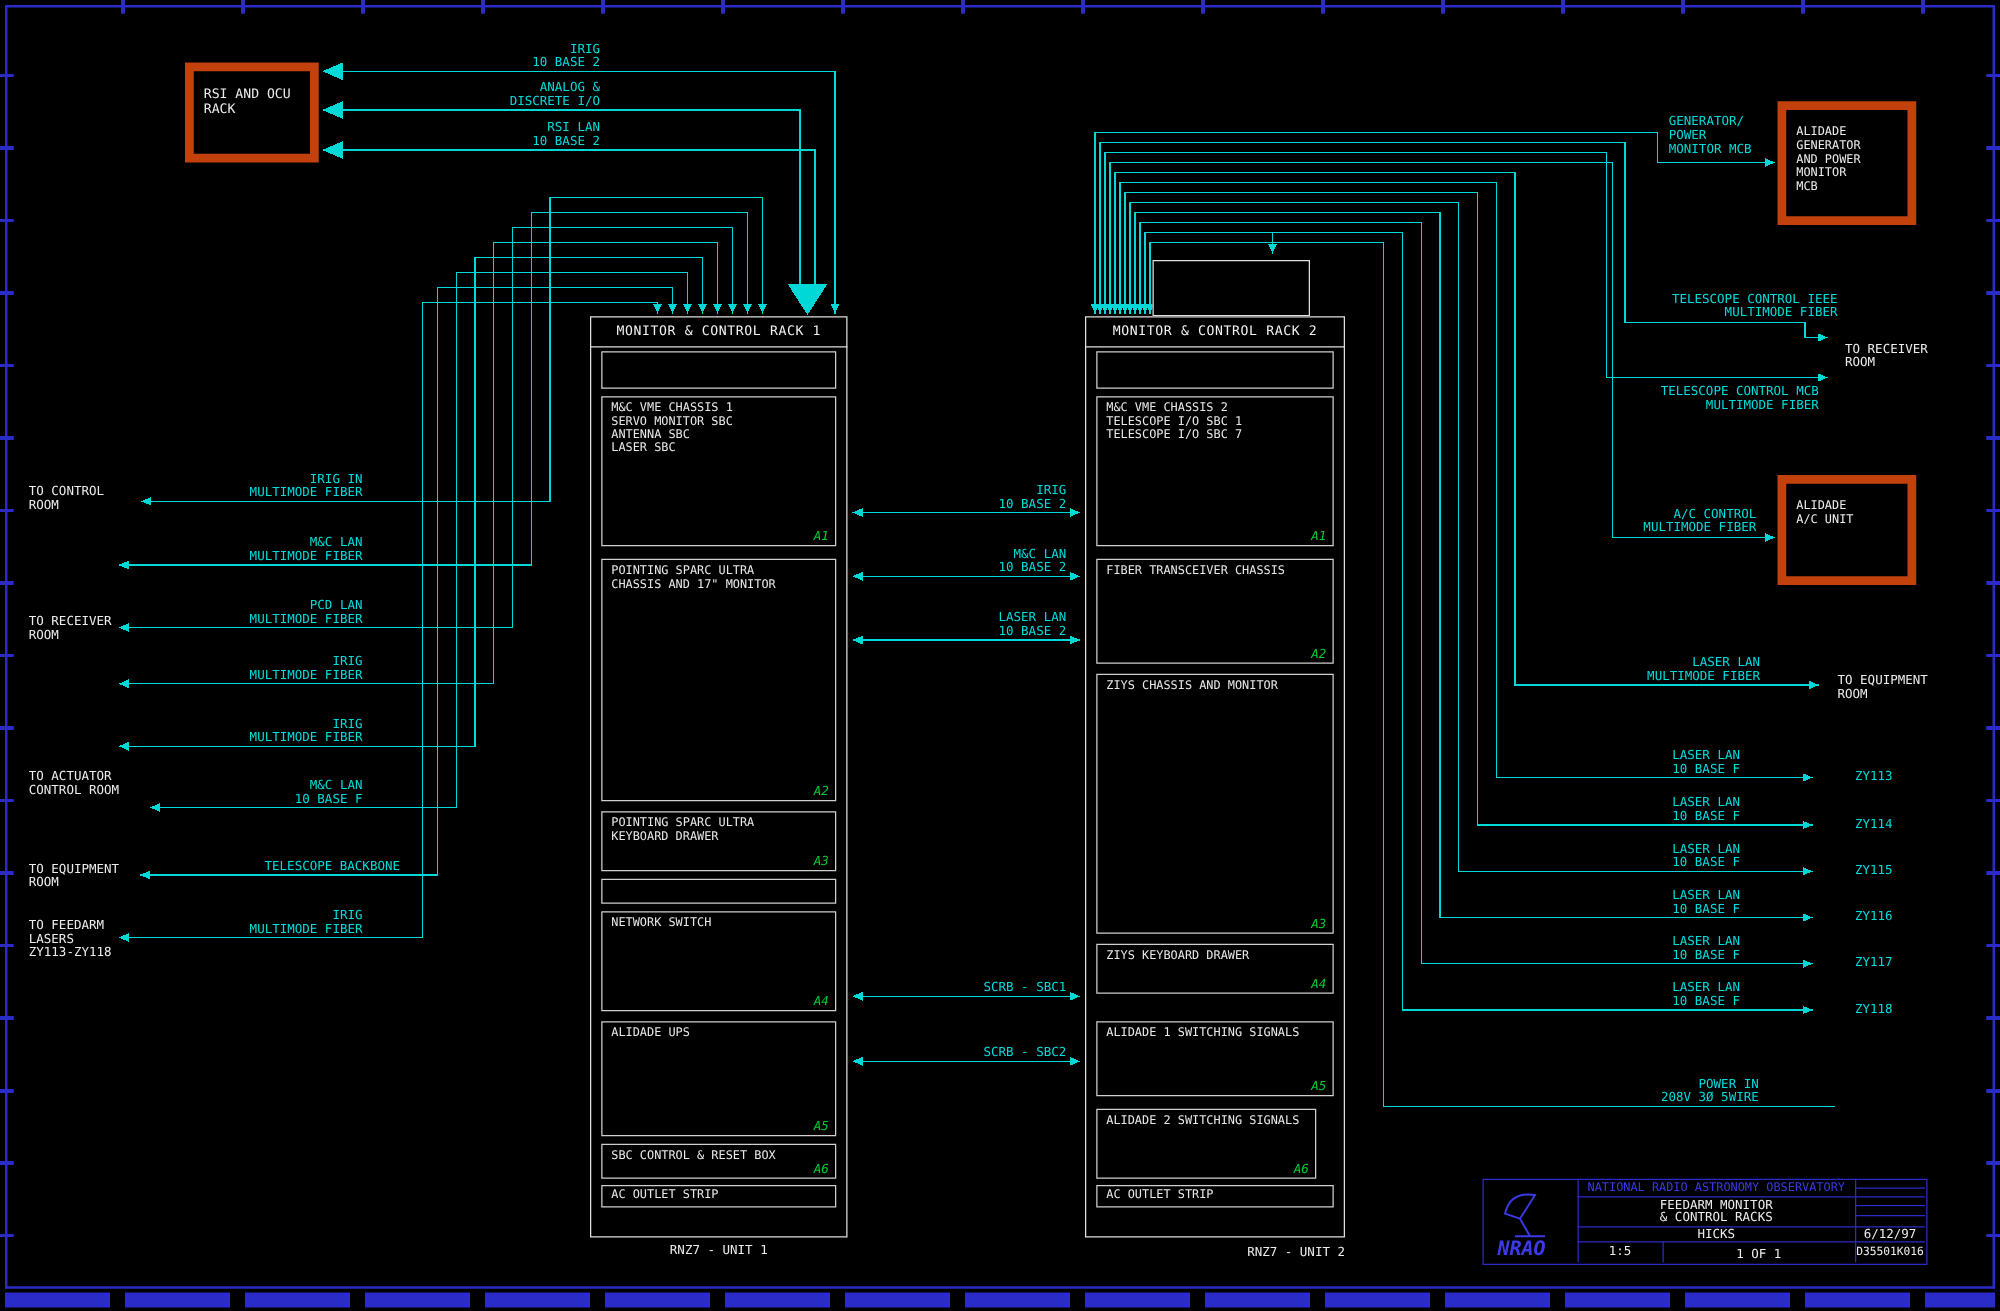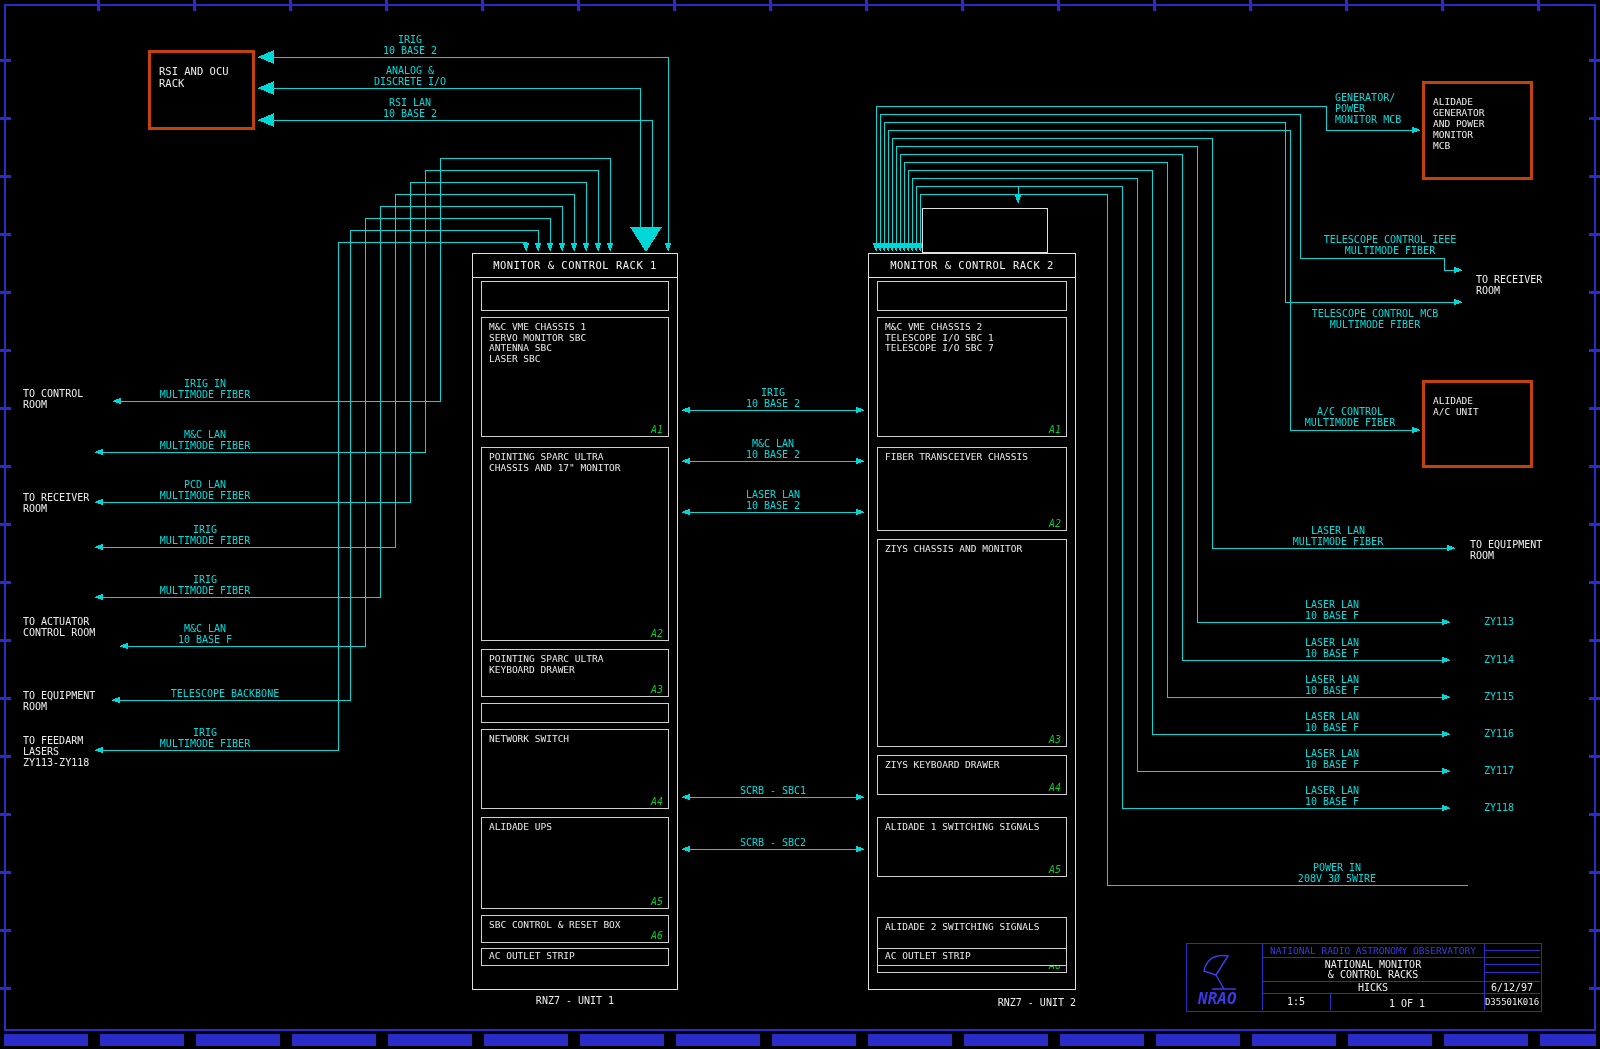--- a/index.html
+++ b/index.html
@@ -10,23 +10,23 @@
   .frame{position:absolute;left:4px;top:4px;right:4px;bottom:18px;border:2px solid #2B2BC8;pointer-events:none;}
   .ticks-top{position:absolute;left:4px;right:4px;top:0;height:11px;
      background:repeating-linear-gradient(90deg,transparent 0 93px,#2B2BC8 93px 96px);}
   .ticks-left{position:absolute;left:0;width:11px;top:4px;bottom:22px;
      background:repeating-linear-gradient(180deg,transparent 0 55px,#2B2BC8 55px 58px);}
   .ticks-right{position:absolute;right:0;width:11px;top:4px;bottom:22px;
      background:repeating-linear-gradient(180deg,transparent 0 55px,#2B2BC8 55px 58px);}
   .bar-bottom{position:absolute;left:4px;right:4px;bottom:3px;height:12px;
      background:repeating-linear-gradient(90deg,#2B2BC8 0 84px,transparent 84px 96px);}
   
-  .cyl{position:absolute;color:#00DCDC;font-size:10px;line-height:11px;text-align:center;white-space:nowrap;z-index:5;}
+  .cyl{position:absolute;color:#00DCDC;font-size:10px;line-height:11px;text-align:right;white-space:nowrap;z-index:5;}
   .whl{position:absolute;color:#ECECEC;font-size:10px;line-height:11px;white-space:nowrap;z-index:5;}
-  .box{position:absolute;border:3px solid #c2410c;background:#000;color:#ECECEC;
+  .box{position:absolute;border:7px solid #c2410c;background:#000;color:#ECECEC;
        font-size:9.5px;line-height:11px;padding:12px 0 0 8px;box-sizing:border-box;z-index:4;}
   .rack{position:absolute;border:1px solid #E0E0E0;background:#000;box-sizing:border-box;z-index:3;}
   .rtitle{position:absolute;color:#F2F2F2;font-size:10.5px;letter-spacing:.5px;text-align:center;white-space:nowrap;z-index:5;}
   .hline{position:absolute;border-top:1px solid #E0E0E0;height:0;z-index:5;}
   .mod{position:absolute;border:1px solid #CFCFCF;background:#000;color:#E8E8E8;
        font-size:9.5px;line-height:10.5px;padding:4px 2px 0 7px;box-sizing:border-box;z-index:4;}
   .tag{position:absolute;right:5px;bottom:1px;color:#00CC33;font-style:italic;font-size:10px;}
   svg.wires{position:absolute;left:0;top:0;z-index:2;}
   
   .tbl{position:absolute;border-top:1px solid #2B2BC8;height:0;z-index:6;}
@@ -222,21 +222,21 @@
     <div class="tag">A3</div>
   </div>
   <div class="mod" style="left:877px;top:755px;width:190px;height:40px;">
     <div>ZIYS KEYBOARD DRAWER</div>
     <div class="tag">A4</div>
   </div>
   <div class="mod" style="left:877px;top:817px;width:190px;height:60px;">
     <div>ALIDADE 1 SWITCHING SIGNALS</div>
     <div class="tag">A5</div>
   </div>
-  <div class="mod" style="left:877px;top:917px;width:190px;height:56px;">
+  <div class="mod" style="left:877px;top:887px;width:176px;height:56px;">
     <div>ALIDADE 2 SWITCHING SIGNALS</div>
     <div class="tag">A6</div>
   </div>
   <div class="mod" style="left:877px;top:948px;width:190px;height:18px;padding-top:2px;">
     <div>AC OUTLET STRIP</div>
   </div>
   <div class="whl" style="left:868px;top:997px;width:208px;text-align:right;">RNZ7 - UNIT 2</div>
   <div class="rack" style="left:922px;top:208px;width:126px;height:45px;"></div>
 
   <div class="cyl" style="left:693px;top:387px;width:160px;">
@@ -347,21 +347,21 @@
     <div class="tbv" style="left:1330px;top:993px;height:17px;"></div>
 
     <svg class="abs" style="left:1196px;top:947px;z-index:7;" width="60" height="60" viewBox="0 0 60 60">
       <path d="M8,24 Q12,6 32,9 L20,28 Z" fill="none" stroke="#3A3AE8" stroke-width="1.5"></path>
       <line x1="20" y1="28" x2="28" y2="42" stroke="#3A3AE8" stroke-width="1.5"></line>
       <line x1="16" y1="42" x2="40" y2="42" stroke="#3A3AE8" stroke-width="1.5"></line>
       <text x="2" y="57" fill="#3A3AE8" font-size="16" font-style="italic" font-weight="bold" font-family="DejaVu Sans Mono, monospace">NRAO</text>
     </svg>
 
     <div class="tbx" style="left:1262px;top:945px;width:222px;">NATIONAL RADIO ASTRONOMY OBSERVATORY</div>
-    <div class="tbw" style="left:1262px;top:959px;width:222px;">NATIONAL MONITOR</div>
+    <div class="tbw" style="left:1262px;top:959px;width:222px;">FEEDARM MONITOR</div>
     <div class="tbw" style="left:1262px;top:969px;width:222px;">&amp; CONTROL RACKS</div>
     <div class="tbw" style="left:1262px;top:982px;width:222px;">HICKS</div>
     <div class="tbw" style="left:1484px;top:982px;width:56px;">6/12/97</div>
     <div class="tbw" style="left:1262px;top:996px;width:68px;">1:5</div>
     <div class="tbw" style="left:1330px;top:998px;width:154px;">1 OF 1</div>
     <div class="tbw" style="left:1484px;top:997px;width:56px;font-size:9px;">D35501K016</div>
   </div>
 
 </div>
 

